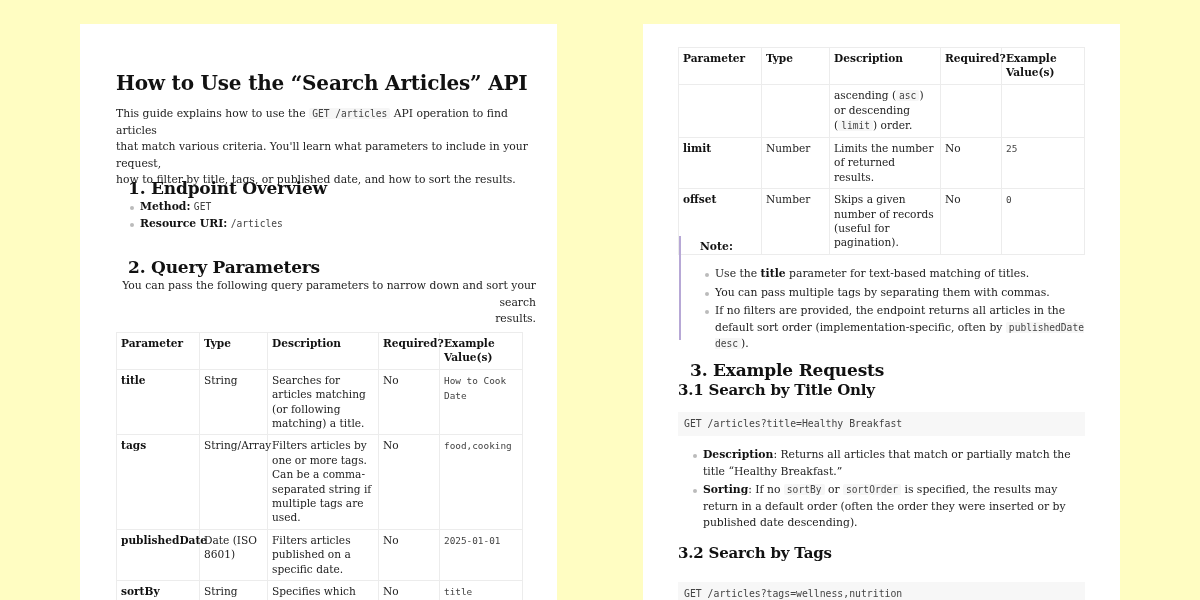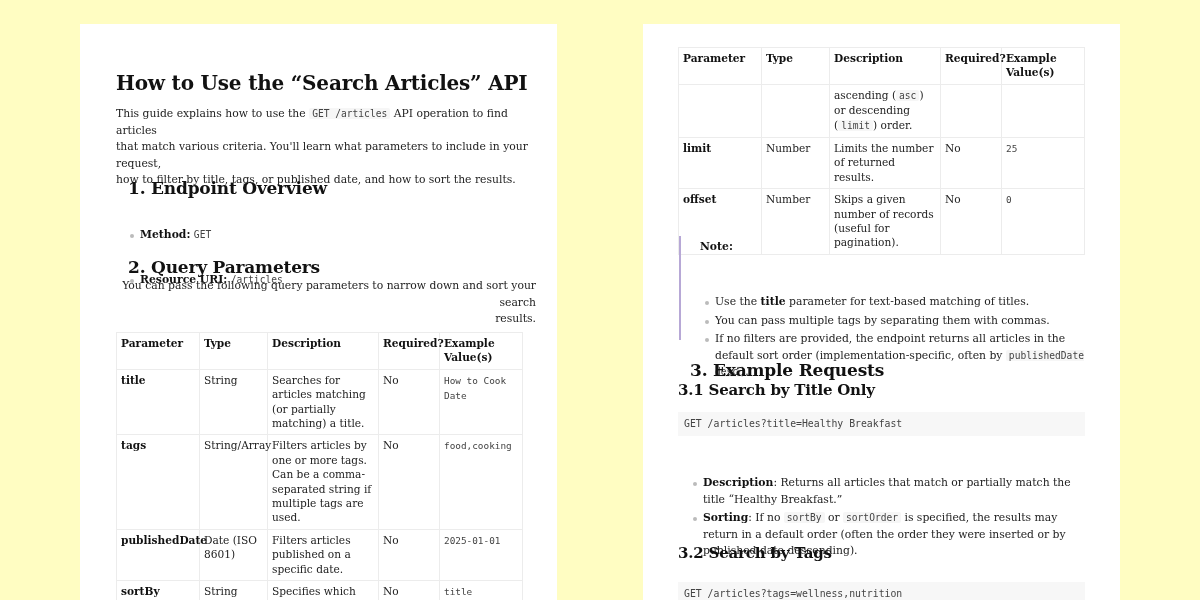--- a/index.html
+++ b/index.html
@@ -8,21 +8,21 @@
   #page-left{left:80px;top:24px;width:477px;height:580px;}
   #page-right{left:643px;top:24px;width:477px;height:580px;}
   .abs{position:absolute;}
   h1{position:absolute;margin:0;font-size:20px;font-weight:bold;letter-spacing:-0.2px;color:#111;white-space:nowrap;}
   h2{position:absolute;margin:12px;font-size:17px;font-weight:bold;letter-spacing:-0.2px;color:#111;white-space:nowrap;}
   h3{position:absolute;margin:0;font-size:15px;font-weight:bold;letter-spacing:-0.2px;color:#111;white-space:nowrap;}
   .p{position:absolute;font-size:10.8px;line-height:16.5px;color:#222;}
   code,.code{font-family:"DejaVu Sans Mono","Liberation Mono",monospace;font-size:9.6px;color:#444;}
   code.inl{background:#f6f6f6;padding:0 3px;border-radius:2px;}
   ul{margin:0;padding:0;list-style:none;}
-  li{position:relative;padding-left:12px;font-size:10.8px;line-height:16.5px;margin-top:28px;}
+  li{position:relative;padding-left:12px;font-size:10.8px;line-height:16.5px;}
   li::before{content:"";position:absolute;left:2px;top:7px;width:4px;height:4px;border-radius:50%;background:#bbb;}
   b{font-weight:bold;color:#111;}
   table{position:absolute;border-collapse:collapse;font-size:10.6px;line-height:14.4px;table-layout:fixed;}
   th,td{border:1px solid #ececec;vertical-align:top;text-align:left;padding:3px 4px 4px 4px;}
   th{font-weight:bold;color:#111;margin-top:16px;}
   td.pname{font-weight:bold;color:#111;}
   td .code{font-size:9.4px;}
   .note{position:absolute;border-left:2px solid #b7a8d6;}
   .codeblock{position:absolute;background:#f7f7f7;font-family:"DejaVu Sans Mono","Liberation Mono",monospace;font-size:9.8px;color:#444;padding:0 6px;line-height:24px;box-sizing:border-box;}
 </style>
@@ -66,21 +66,21 @@
         <th>Type</th>
         <th>Description</th>
         <th>Required?</th>
         <th>Example Value(s)</th>
       </tr>
     </thead>
     <tbody>
       <tr>
         <td class="pname">title</td>
         <td>String</td>
-        <td>Searches for articles matching (or partially matching) a title.</td>
+        <td>Searches for articles matching (or following matching) a title.</td>
         <td>No</td>
         <td><span class="code">How to Cook Date</span></td>
       </tr>
       <tr>
         <td class="pname">tags</td>
         <td>String/Array</td>
         <td>Filters articles by one or more tags. Can be a comma-separated string if multiple tags are used.</td>
         <td>No</td>
         <td><span class="code">food,cooking</span></td>
       </tr>

